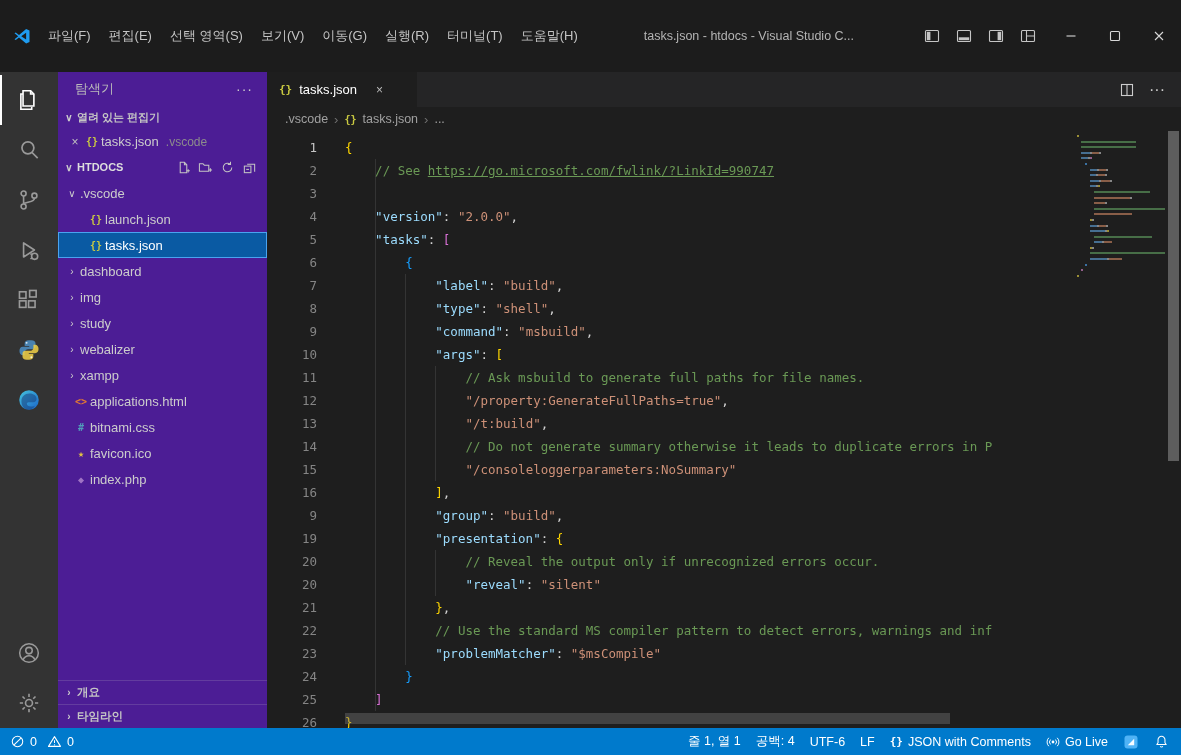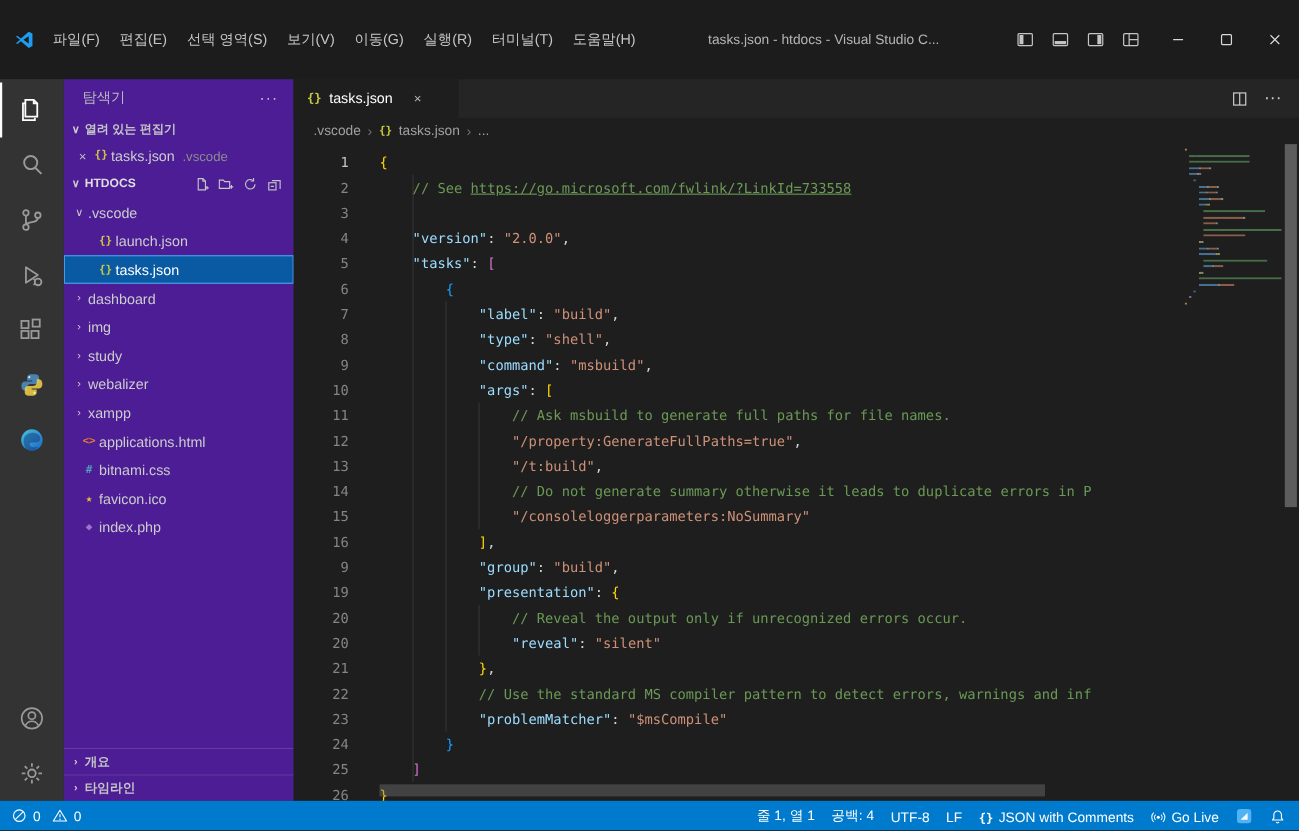--- a/index.html
+++ b/index.html
@@ -70,21 +70,21 @@
   .mm-seg{display:inline-block;height:2px;vertical-align:top;opacity:.85}
   .mmt-w{background:transparent}.mmt-k{background:#4e7ea6}.mmt-s{background:#9c6a50}
   .mmt-p{background:#9a9a9a}.mmt-c,.mmt-cu{background:#4f7d4f}
   .mmt-b1{background:#b0a23a}.mmt-b2{background:#a86ba0}.mmt-b3{background:#3f7fb8}
   .vscroll{position:absolute;top:0;right:2px;width:11px;height:330px;background:rgba(170,170,170,0.45)}
   .hscroll{position:absolute;bottom:4px;left:78px;width:605px;height:11px;background:rgba(121,121,121,0.4)}
 
   
   .statusbar{flex:0 0 27px;background:#007acc;display:flex;align-items:center;justify-content:space-between;color:#ffffff;font-size:12.5px}
   .sb-left{display:flex;align-items:center;gap:6px;padding-left:10px}
-  .sb-right{display:flex;align-items:flex-end;gap:15px;padding-right:12px}
+  .sb-right{display:flex;align-items:center;gap:15px;padding-right:12px}
   .sb-item{display:inline-flex;align-items:center;gap:5px;white-space:nowrap;cursor:default}
   .braces-glyph{font-family:"DejaVu Sans Mono",monospace;font-size:11px;font-weight:bold}
 </style>
 </head>
 <body>
 
 <div class="window">
 
   <div class="titlebar">
     <div class="vs-logo">
@@ -368,21 +368,21 @@
         <span class="bc-sep">›</span>
         <span>...</span>
       </div>
       <div class="code-area">
         <div class="guide" style="left:108px;top:28px;height:552px"></div>
         <div class="guide" style="left:138px;top:143px;height:391px"></div>
         <div class="guide" style="left:168px;top:235px;height:115px"></div>
         <div class="guide" style="left:168px;top:419px;height:46px"></div>
         <div class="code-lines">
             <div class="code-line"><span class="ln cur">1</span><span class="lc"><span class="tok-b1">{</span></span></div>
-            <div class="code-line"><span class="ln">2</span><span class="lc"><span class="tok-w">    </span><span class="tok-c">// See </span><span class="tok-cu">https://go.microsoft.com/fwlink/?LinkId=733558</span></span></div>
+            <div class="code-line"><span class="ln">2</span><span class="lc"><span class="tok-w">    </span><span class="tok-c">// See </span><span class="tok-cu">https://go.microsoft.com/fwlink/?LinkId=990747</span></span></div>
             <div class="code-line"><span class="ln">3</span></div>
             <div class="code-line"><span class="ln">4</span><span class="lc"><span class="tok-w">    </span><span class="tok-k">"version"</span><span class="tok-p">: </span><span class="tok-s">"2.0.0"</span><span class="tok-p">,</span></span></div>
             <div class="code-line"><span class="ln">5</span><span class="lc"><span class="tok-w">    </span><span class="tok-k">"tasks"</span><span class="tok-p">: </span><span class="tok-b2">[</span></span></div>
             <div class="code-line"><span class="ln">6</span><span class="lc"><span class="tok-w">        </span><span class="tok-b3">{</span></span></div>
             <div class="code-line"><span class="ln">7</span><span class="lc"><span class="tok-w">            </span><span class="tok-k">"label"</span><span class="tok-p">: </span><span class="tok-s">"build"</span><span class="tok-p">,</span></span></div>
             <div class="code-line"><span class="ln">8</span><span class="lc"><span class="tok-w">            </span><span class="tok-k">"type"</span><span class="tok-p">: </span><span class="tok-s">"shell"</span><span class="tok-p">,</span></span></div>
             <div class="code-line"><span class="ln">9</span><span class="lc"><span class="tok-w">            </span><span class="tok-k">"command"</span><span class="tok-p">: </span><span class="tok-s">"msbuild"</span><span class="tok-p">,</span></span></div>
             <div class="code-line"><span class="ln">10</span><span class="lc"><span class="tok-w">            </span><span class="tok-k">"args"</span><span class="tok-p">: </span><span class="tok-b1">[</span></span></div>
             <div class="code-line"><span class="ln">11</span><span class="lc"><span class="tok-w">                </span><span class="tok-c">// Ask msbuild to generate full paths for file names.</span></span></div>
             <div class="code-line"><span class="ln">12</span><span class="lc"><span class="tok-w">                </span><span class="tok-s">"/property:GenerateFullPaths=true"</span><span class="tok-p">,</span></span></div>
@@ -449,21 +449,21 @@
             <path d="M8 2.8 14.4 13.2H1.6z" stroke-linejoin="round"></path>
             <path d="M8 6.6v3"></path>
             <circle cx="8" cy="11.5" r=".7" fill="currentColor" stroke="none"></circle>
           </svg>
         <span>0</span>
       </span>
     </div>
     <div class="sb-right">
       <span class="sb-item">줄 1, 열 1</span>
       <span class="sb-item">공백: 4</span>
-      <span class="sb-item">UTF-8</span>
+      <span class="sb-item">UTF-6</span>
       <span class="sb-item">LF</span>
       <span class="sb-item">
         <span class="braces-glyph">{}</span>
         <span>JSON with Comments</span>
       </span>
       <span class="sb-item">
         <svg width="14" height="14" viewBox="0 0 16 16" fill="none" stroke="currentColor" stroke-width="1.1">
             <circle cx="8" cy="8" r="1.6" fill="currentColor" stroke="none"></circle>
             <path d="M5.2 10.8a4 4 0 0 1 0-5.6M10.8 5.2a4 4 0 0 1 0 5.6M3.2 12.8a6.8 6.8 0 0 1 0-9.6M12.8 3.2a6.8 6.8 0 0 1 0 9.6"></path>
           </svg>

